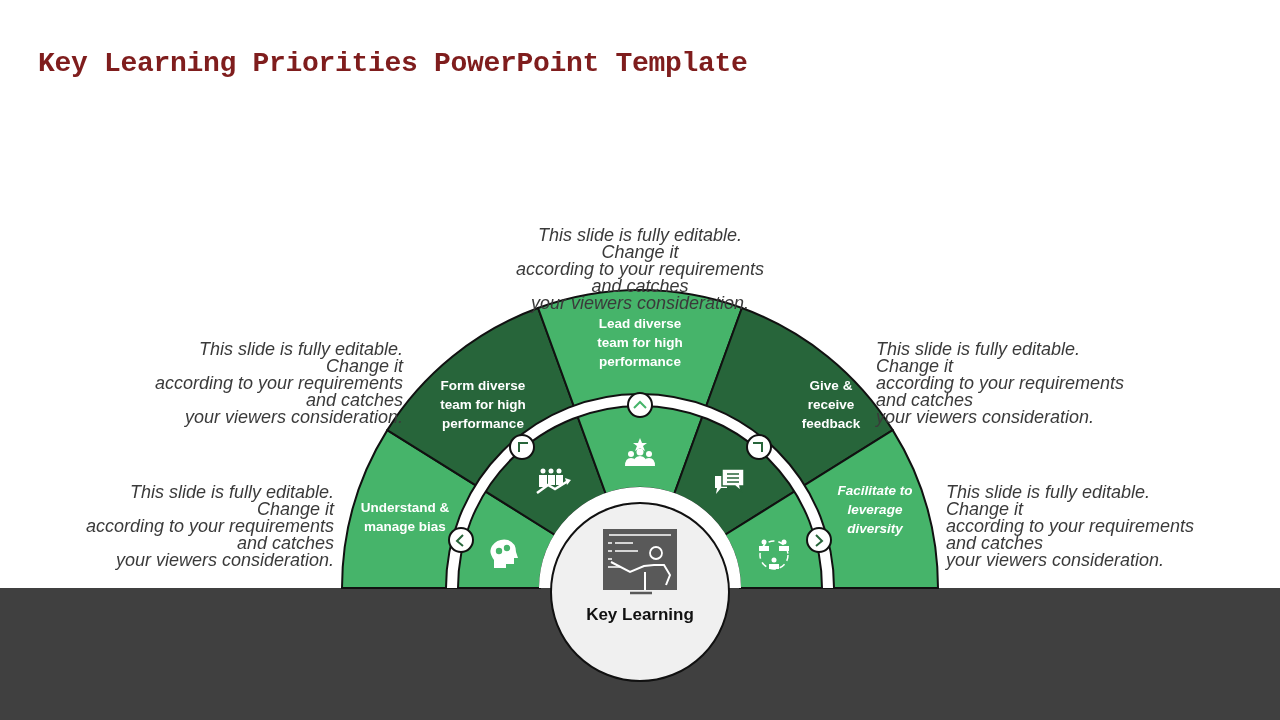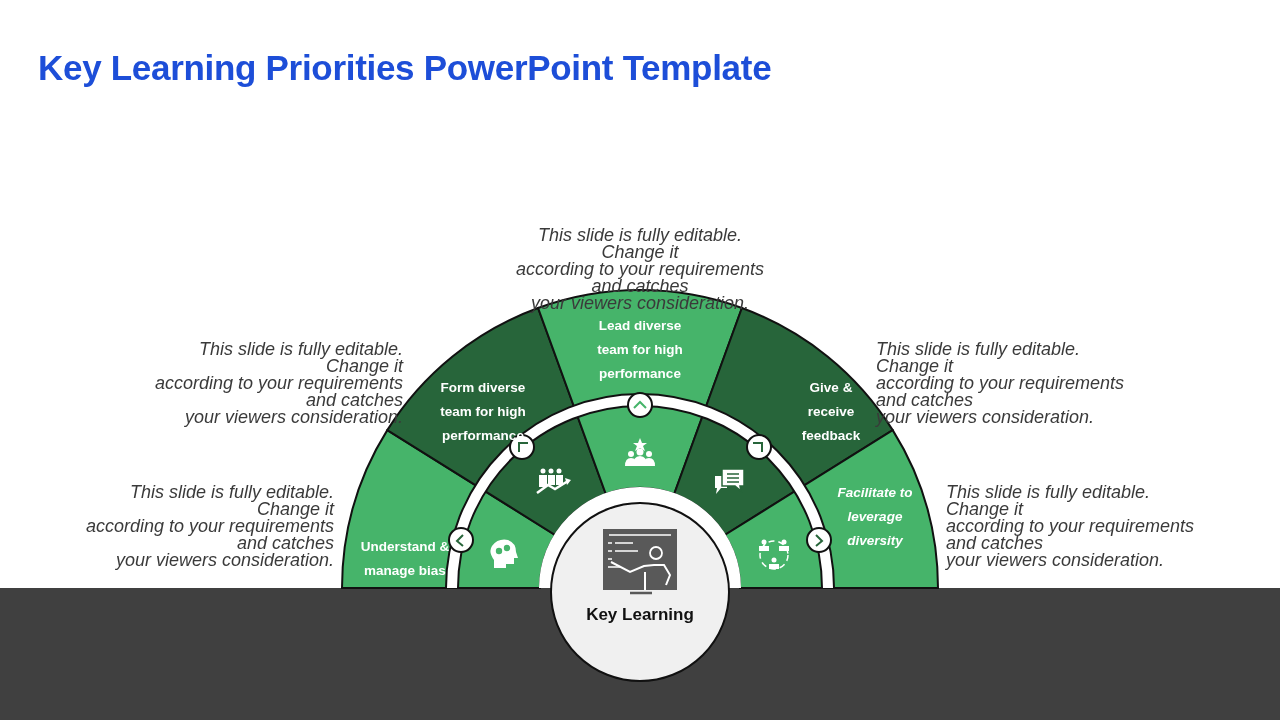--- a/index.html
+++ b/index.html
@@ -1,24 +1,24 @@
 <!DOCTYPE html>
 <html><head>
 <meta charset="utf-8">
 <style>
   html, body { margin:0; padding:0; }
   body { width:1280px; height:720px; position:relative; overflow:hidden; background:#ffffff; font-family:"Liberation Sans", sans-serif; }
-  .title { position:absolute; left:38px; top:48px; font-size:35px; font-weight:bold; color:#1d4ed8; font-family:Liberation Sans, sans-serif; letter-spacing:-0.3px; }
+  .title { position:absolute; left:38px; top:48px; font-size:28px; font-weight:bold; color:#7f1d1d; font-family:Liberation Mono, monospace; letter-spacing:-0.3px; }
   .band { position:absolute; left:0; top:588px; width:1280px; height:132px; background:#404040; }
   .desc { position:absolute; font-style:italic; font-size:18px; line-height:17px; color:#3a3a3a; width:260px; font-family:"Liberation Sans", sans-serif; }
   .desc.right { text-align:right; }
   .desc.left { text-align:left; }
   .desc.center { text-align:center; }
   svg.diagram { position:absolute; left:0; top:0; }
-  .seg-label { position:absolute; color:#ffffff; font-weight:bold; font-size:13.5px; line-height:24px; text-align:center; width:110px; font-family:"Liberation Sans", sans-serif; }
+  .seg-label { position:absolute; color:#ffffff; font-weight:bold; font-size:13.5px; line-height:19px; text-align:center; width:110px; font-family:"Liberation Sans", sans-serif; }
   .center-label { position:absolute; left:560px; top:602px; width:160px; text-align:center; font-weight:bold; font-size:17px; line-height:26px; color:#111; font-family:"Liberation Sans", sans-serif; }
 </style>
 </head>
 <body>
 
 <div class="title">Key Learning Priorities PowerPoint Template</div>
 
 <div class="band"></div>
 
 <svg class="diagram" width="1280" height="720" viewBox="0 0 1280 720">
@@ -120,21 +120,21 @@
     <line x1="615" y1="551" x2="638" y2="551" stroke="#fff" stroke-width="1.5"></line>
     <line x1="608" y1="559" x2="612" y2="559" stroke="#fff" stroke-width="1.5"></line>
     <line x1="608" y1="567" x2="620" y2="567" stroke="#fff" stroke-width="1.5"></line>
     <circle cx="656" cy="553" r="6" fill="none" stroke="#fff" stroke-width="1.8"></circle>
     <polyline points="611,562 630,572 644,566 654,565 664,565 670,575 666,585" fill="none" stroke="#fff" stroke-width="2"></polyline>
     <polyline points="645,590 645,572" fill="none" stroke="#fff" stroke-width="2"></polyline>
     <line x1="630" y1="593" x2="652" y2="593" stroke="#595959" stroke-width="2.5"></line>
   </g>
 </svg>
 
-<div class="seg-label" style="left:350px; top:498px; width:110px;margin-top:37px;">Understand &amp; manage bias</div>
+<div class="seg-label" style="left:350px; top:498px; width:110px;">Understand &amp; manage bias</div>
 <div class="seg-label" style="left:428px; top:376px; width:110px;">Form diverse team for high performance</div>
 <div class="seg-label" style="left:584px; top:314px; width:112px;">Lead diverse team for high performance</div>
 <div class="seg-label" style="left:786px; top:376px; width:90px;">Give &amp; receive feedback</div>
 <div class="seg-label" style="left:822px; top:481px; width:106px;font-style:italic;">Facilitate to leverage diversity</div>
 
 <div class="center-label">
   <div>Key Learning</div>
 </div>
 
 <div class="desc right" style="left:74px; top:484px;">

